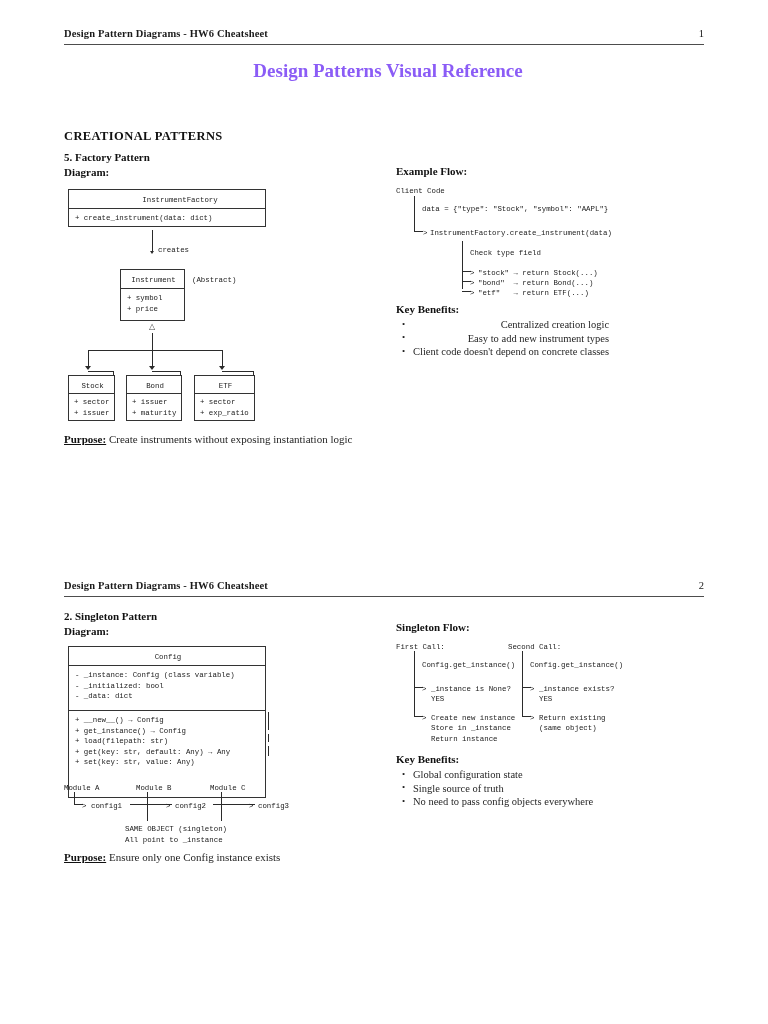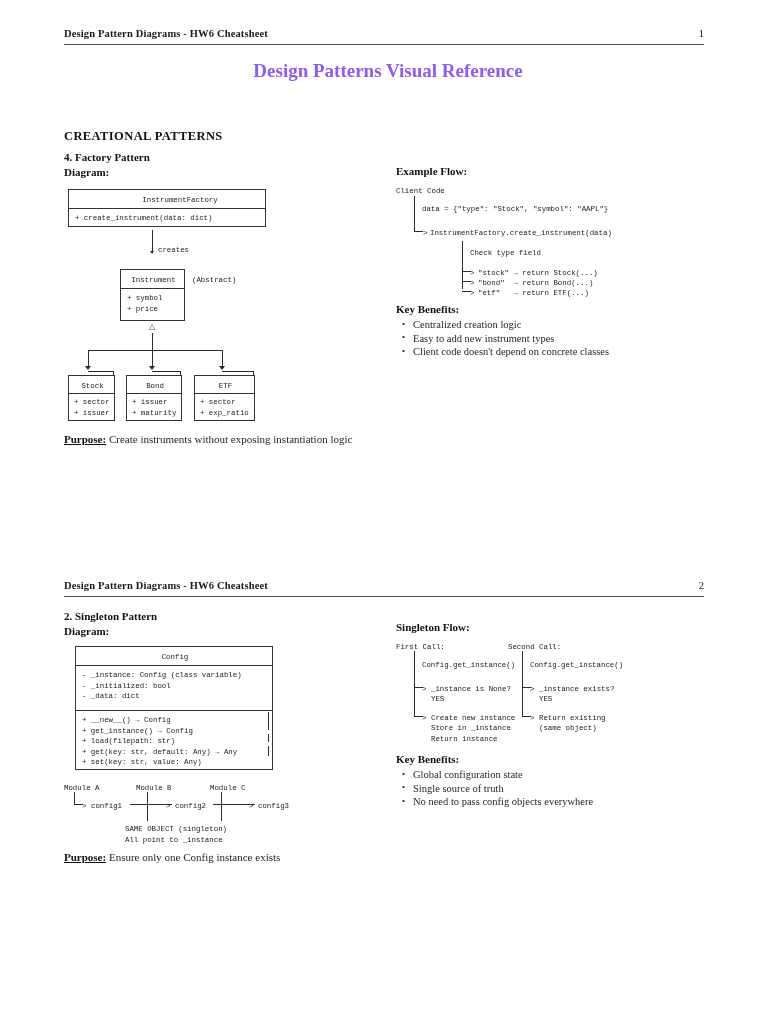--- a/index.html
+++ b/index.html
@@ -204,21 +204,21 @@
 
   <div class="runhead">
     <div class="rh-title">Design Pattern Diagrams - HW6 Cheatsheet</div>
     <div class="rh-page">1</div>
     <div class="rh-rule"></div>
   </div>
 
   <div class="doc-title" style="top:60px;">Design Patterns Visual Reference</div>
 
   <div class="sec-head" style="left:64px; top:129px;">CREATIONAL PATTERNS</div>
-  <div class="sub-head" style="left:64px; top:151px;">4. Factory Pattern</div>
+  <div class="sub-head" style="left:64px; top:151px;">5. Factory Pattern</div>
   <div class="lbl-bold" style="left:64px; top:166px;">Diagram:</div>
 
   <div class="uml" style="left:68px; top:189px; width:198px; height:38px;">
     <div class="divider" style="top:18px;"></div>
     <div class="mono c" style="left:12px; top:5px; width:198px;">InstrumentFactory</div>
     <div class="mono" style="left:6px; top:23px;">+ create_instrument(data: dict)</div>
   </div>
 
   <div class="vline" style="left:152px; top:230px; height:22px;"></div>
   <div class="arrow-down sm" style="left:149.5px; top:251px;"></div>
@@ -294,39 +294,39 @@
 
   <div class="hline" style="left:462px; top:281px; width:9px;"></div>
   <div class="mono" style="left:470px; top:278px;">&gt;</div>
   <div class="mono" style="left:478px; top:278px;">"bond"  → return Bond(...)</div>
 
   <div class="hline" style="left:462px; top:291px; width:9px;"></div>
   <div class="mono" style="left:470px; top:288px;">&gt;</div>
   <div class="mono" style="left:478px; top:288px;">"etf"   → return ETF(...)</div>
 
   <div class="lbl-bold" style="left:396px; top:303px;">Key Benefits:</div>
-  <ul class="bullet-list" style="left:400px; top:318px;">
+  <ul class="bullet-list" style="left:400px; top:318px;text-align:right;">
     <li>Centralized creation logic</li>
     <li>Easy to add new instrument types</li>
     <li>Client code doesn't depend on concrete classes</li>
   </ul>
 </div>
 
 <div class="page" id="page2">
 
   <div class="runhead">
     <div class="rh-title">Design Pattern Diagrams - HW6 Cheatsheet</div>
     <div class="rh-page">2</div>
     <div class="rh-rule"></div>
   </div>
 
   <div class="sub-head" style="left:64px; top:58px;">2. Singleton Pattern</div>
   <div class="lbl-bold" style="left:64px; top:73px;">Diagram:</div>
 
-  <div class="uml" style="left:75px; top:94px; width:198px; height:124px;">
+  <div class="uml" style="left:68px; top:94px; width:198px; height:152px;">
     <div class="divider" style="top:18px;"></div>
     <div class="divider" style="top:63px;"></div>
     <div class="mono c" style="left:0; top:5px; width:198px;">Config</div>
 
     <div class="mono" style="left:6px; top:23px;">- _instance: Config (class variable)</div>
     <div class="mono" style="left:6px; top:33.5px;">- _initialized: bool</div>
     <div class="mono" style="left:6px; top:44px;">- _data: dict</div>
 
     <div class="mono" style="left:6px; top:68px;">+ __new__() → Config</div>
     <div class="mono" style="left:6px; top:78.5px;">+ get_instance() → Config</div>

